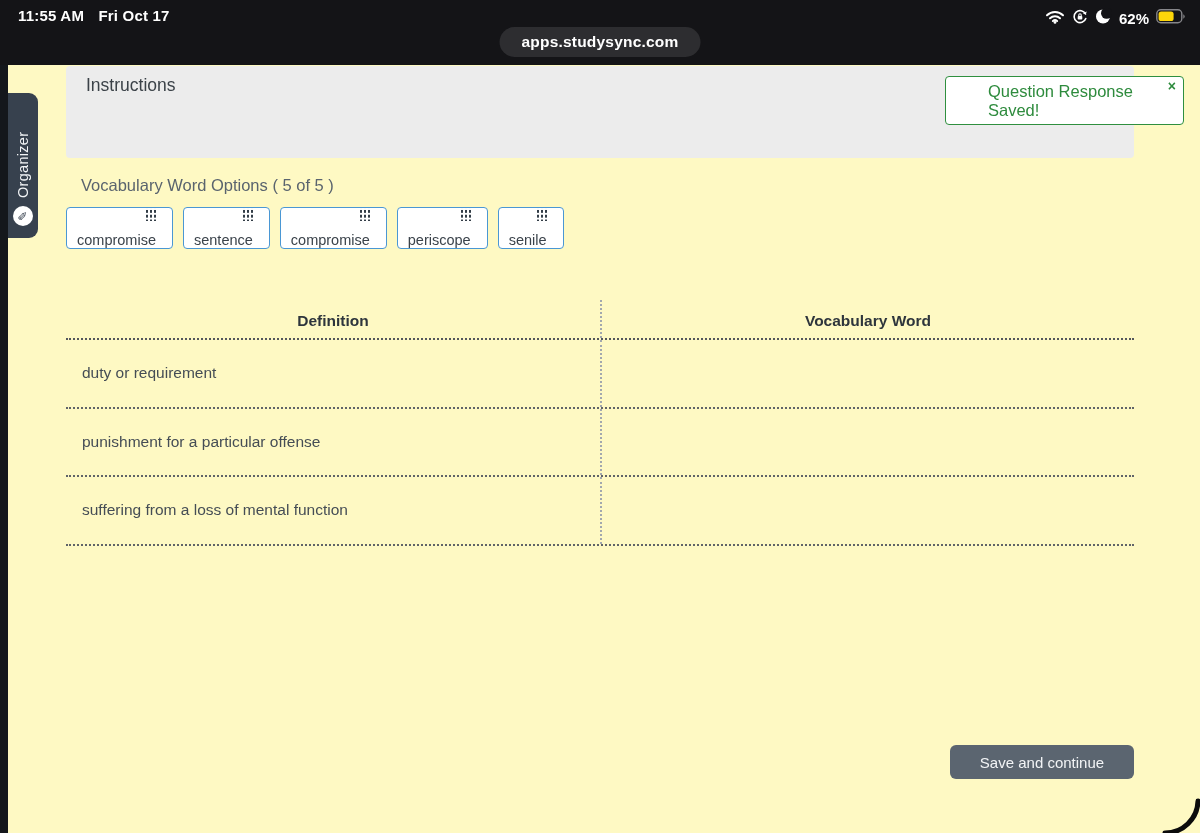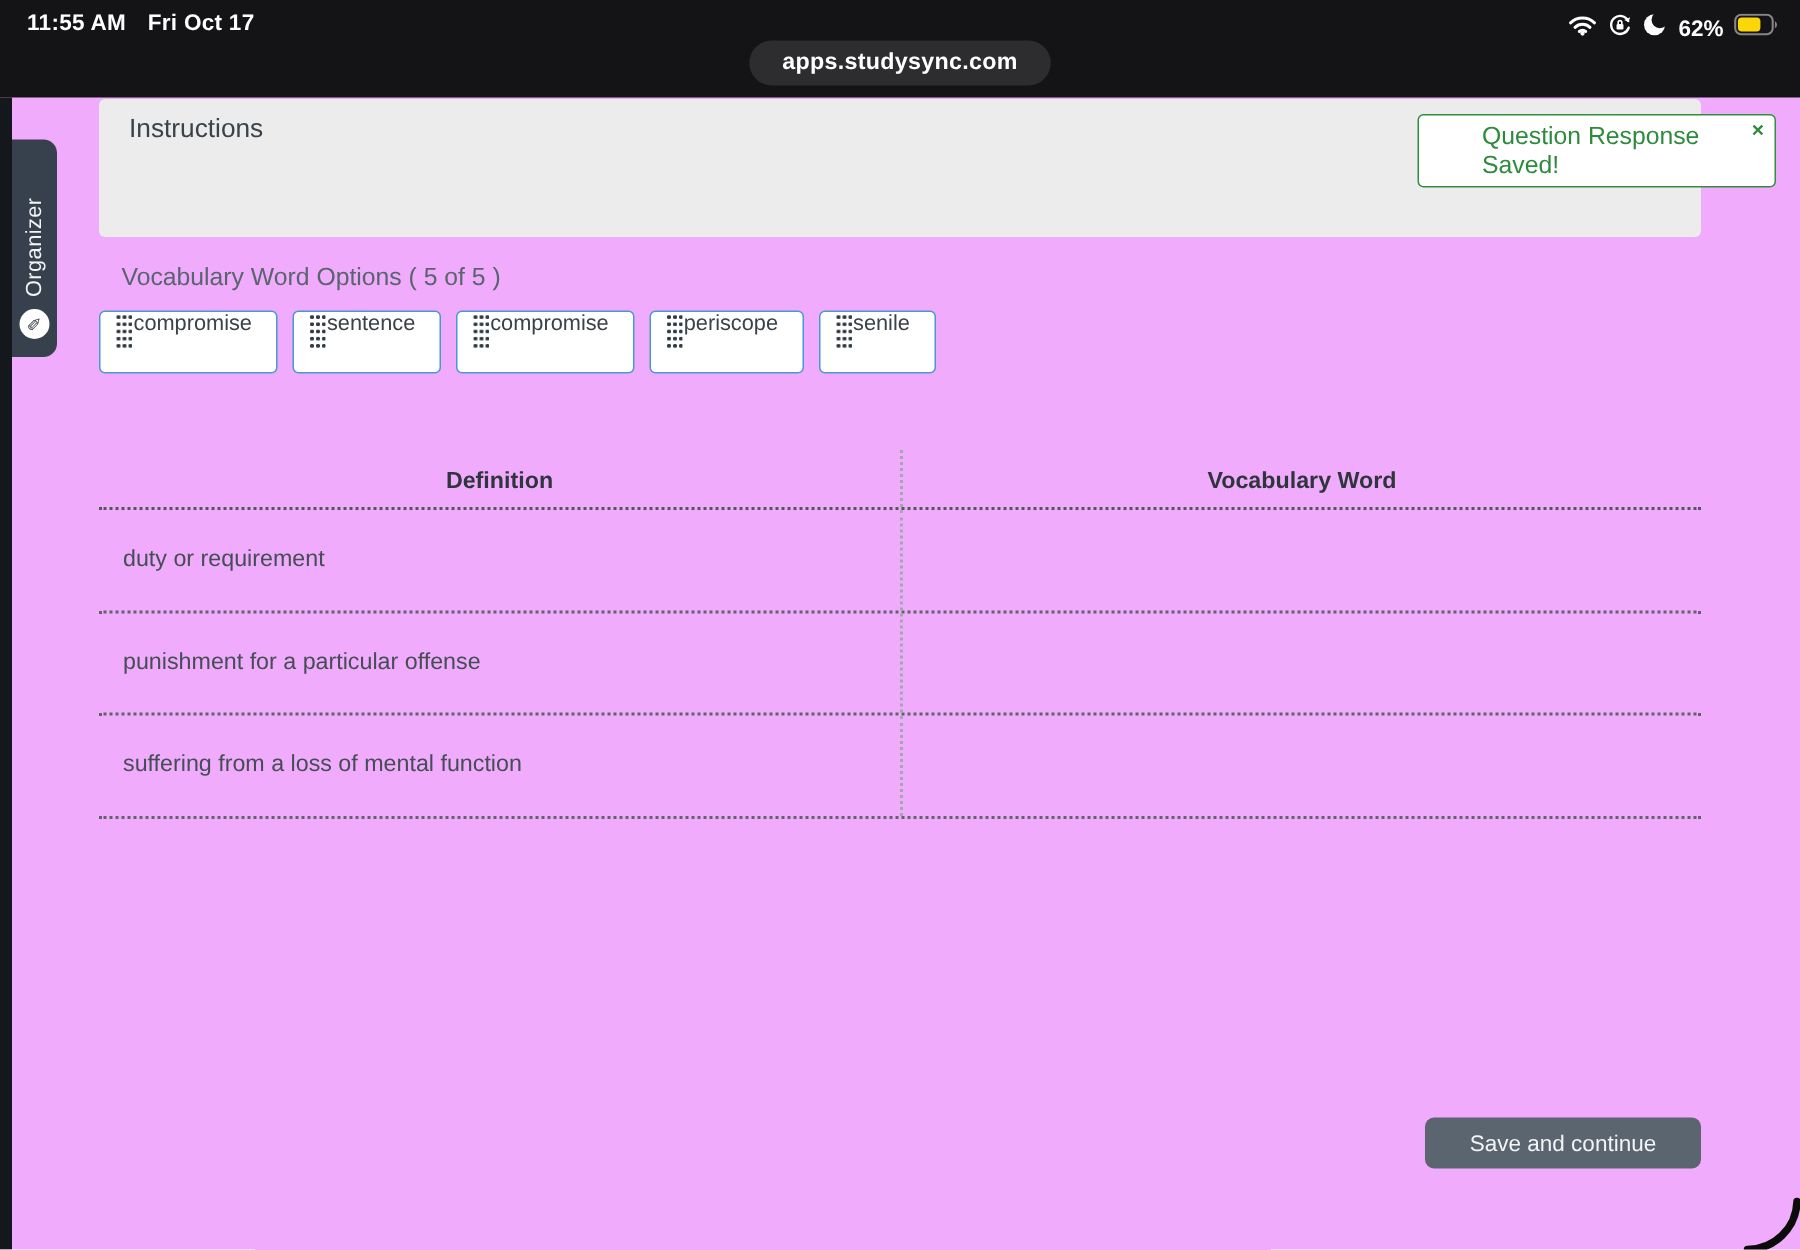--- a/index.html
+++ b/index.html
@@ -1,18 +1,18 @@
 <!DOCTYPE html>
 <html><head>
 <meta charset="utf-8">
 <style>
   * { margin:0; padding:0; box-sizing:border-box; }
   html,body { width:1200px; height:833px; overflow:hidden; background:#fff;
               font-family:"Liberation Sans", sans-serif; }
-  .stage { position:relative; width:1200px; height:833px; background:#f0abfc; }
+  .stage { position:relative; width:1200px; height:833px; background:#fef9c3; }
 
   
   .topbar { position:absolute; left:0; top:0; width:1200px; height:65px; background:#141417; z-index:5; }
   .time-date { position:absolute; left:18px; top:7px; color:#fff; font-size:15px; font-weight:bold; letter-spacing:.2px; }
   .time-date .date { margin-left:10px; }
   .status-icons { position:absolute; right:14px; top:8px; display:flex; align-items:center; gap:7px; }
   .batt-pct { color:#fff; font-size:15px; font-weight:bold; }
   .url-pill { position:absolute; left:50%; top:27px; transform:translateX(-50%);
               background:#2d2d30; color:#fff; font-size:15.5px; font-weight:bold;
               padding:6px 22px; border-radius:16px; letter-spacing:.2px; }
@@ -39,23 +39,23 @@
   .toast { position:absolute; left:945px; top:76px; width:239px; height:49px;
            background:#fff; border:1px solid #2f8f3f; border-radius:4px; z-index:6;
            display:flex; align-items:center; justify-content:flex-end;padding-left:42px; }
   .toast-msg { color:#2e8b3d; font-size:16.5px; font-weight:500; }
   .toast-close { position:absolute; top:1px; right:7px; color:#2e8b3d; font-size:14px;
                  font-weight:bold; cursor:pointer; line-height:16px; }
 
   
   .options-label { position:absolute; left:66px; top:176px; font-size:16.5px; color:#5a646e;margin-left:15px; }
   .chips { position:absolute; left:66px; top:207px; display:flex; gap:10px; }
-  .chip { display:flex; align-items:flex-start; gap:1px; background:#fff;
+  .chip { display:flex; align-items:flex-end; gap:11px; background:#fff;
           border:1.5px solid #4a97d4; border-radius:4px; height:42px;
-          padding:0 16px 0 10px; cursor:grab; }
+          padding:0 16px 0 10px; cursor:grab;flex-direction:column; }
   .chip-handle { width:11px; height:24px;
                  background-image:radial-gradient(circle, #333d47 1.3px, transparent 1.4px);
                  background-size:4px 4.8px; background-position:0 1px; }
   .chip-label { font-size:14.5px; color:#3a424a; }
 
   
   .match-table { position:absolute; left:66px; top:300px; width:1068px; }
   .t-row { display:flex; }
   .t-cell { width:534px; }
   .t-cell.right { border-left:2px dotted #a2a8ae; }

